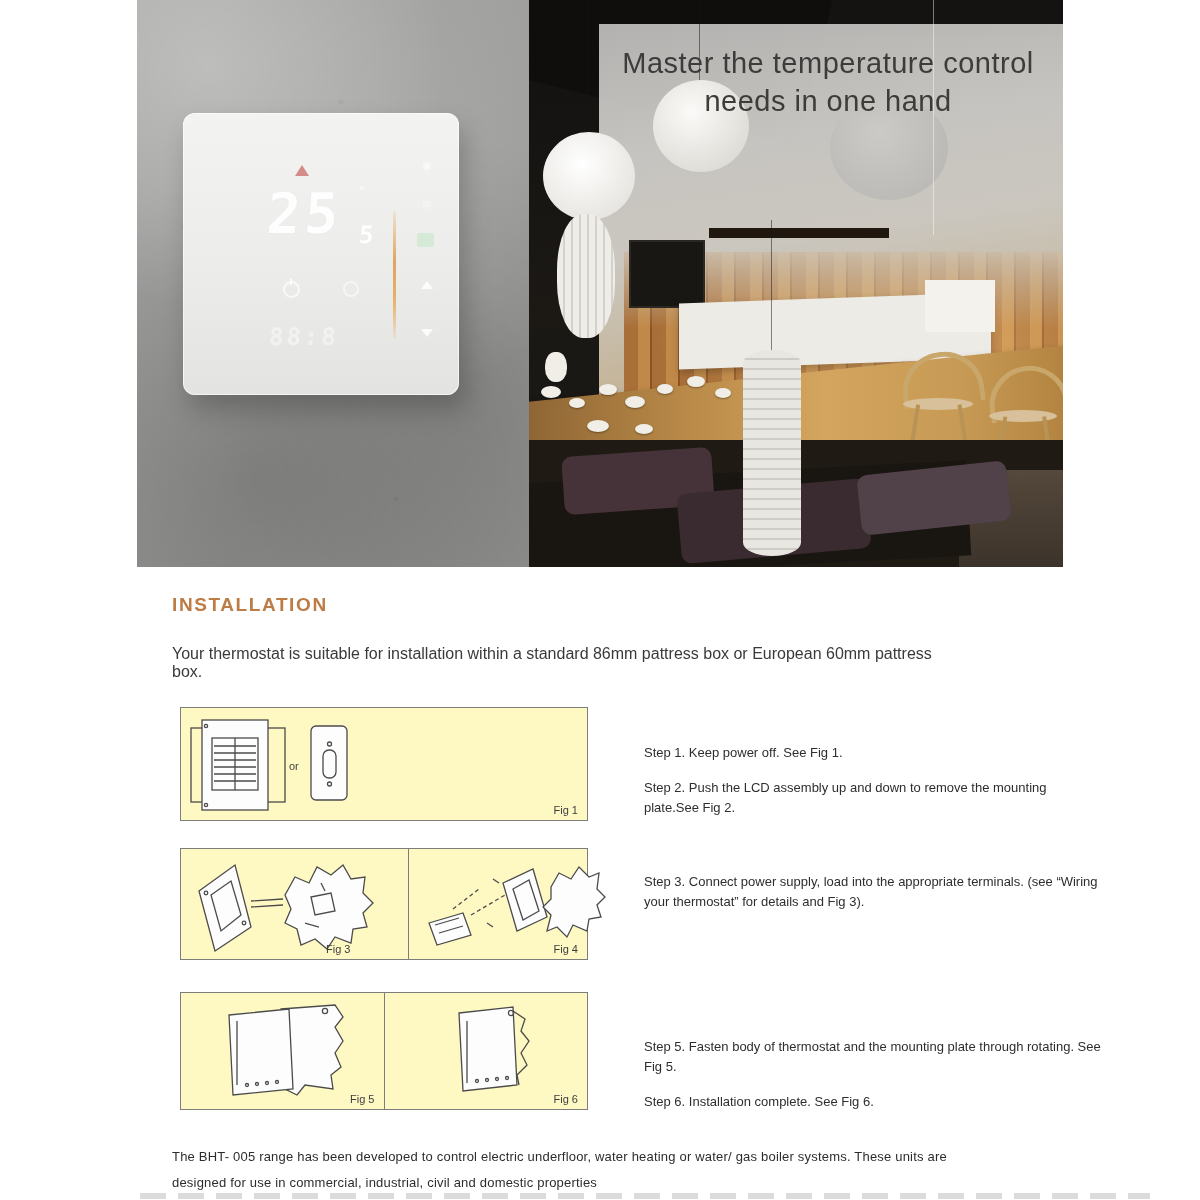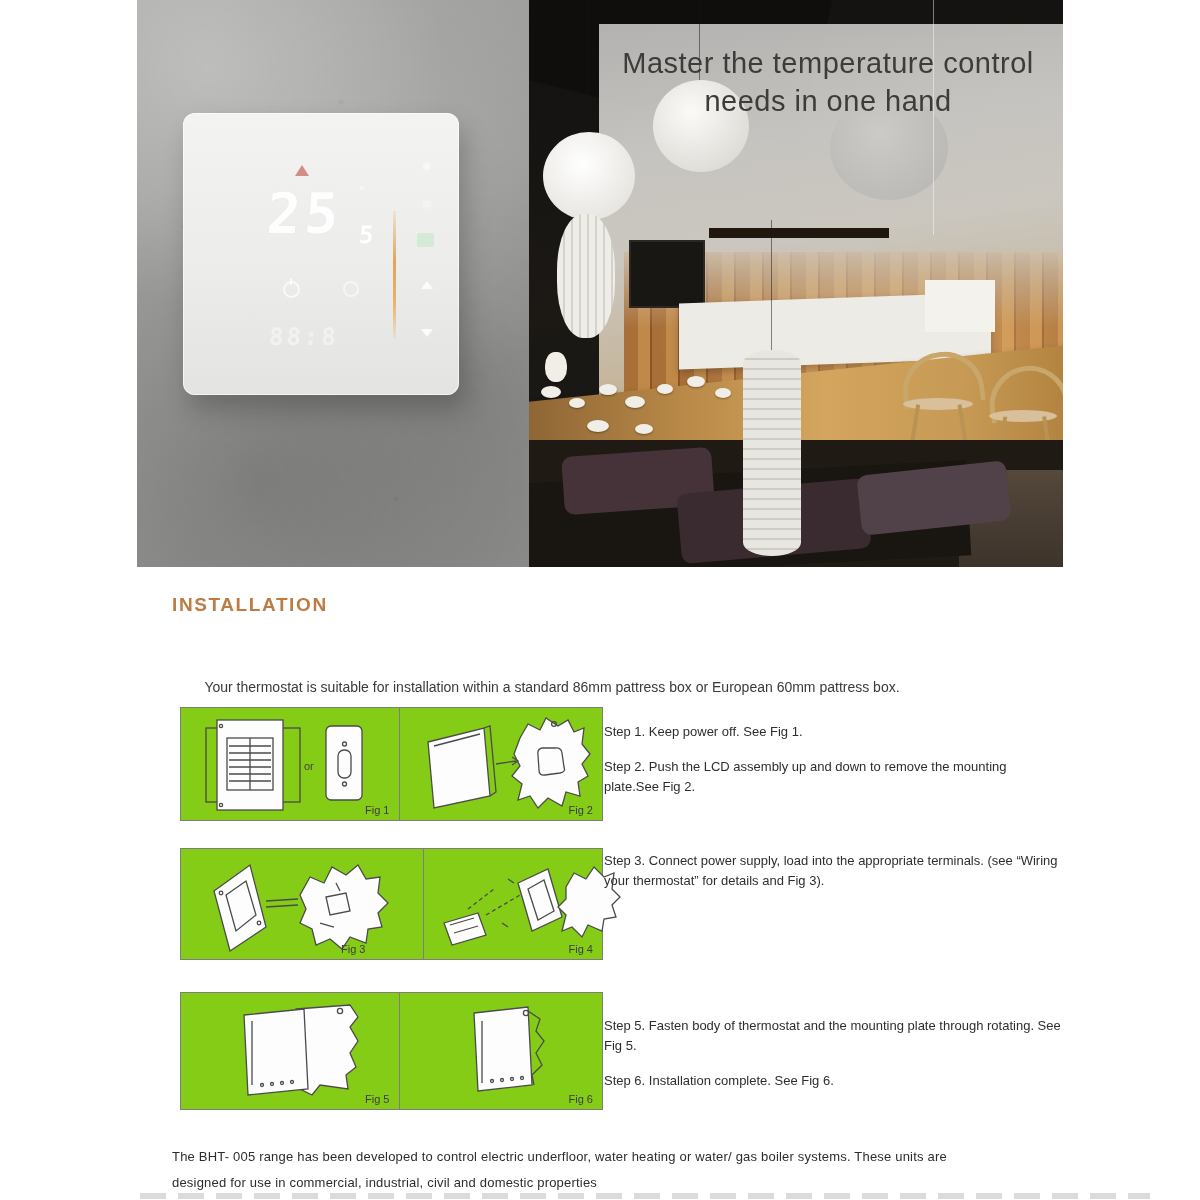--- a/index.html
+++ b/index.html
@@ -91,32 +91,32 @@
   .chair-leg{position:absolute;width:4px;background:#b99355;}
   .chair-seat{position:absolute;height:12px;border-radius:50%;background:#d8c19a;}
 
   
   .headline{position:absolute;right:12px;top:44px;width:446px;text-align:center;}
   .headline h1{margin:0;font-size:29px;line-height:1.32;font-weight:400;color:#3d3c3a;letter-spacing:.5px;}
   .headline .sub{margin-top:20px;font-size:13px;line-height:1.8;color:#343330;}
 
   
   .inst-title{position:absolute;left:172px;top:594px;font-size:19px;font-weight:600;letter-spacing:1.6px;color:#bd7c45;}
-  .inst-intro{position:absolute;left:172px;top:679px;width:760px;font-size:14px;color:#3a3a3a;text-align:center;}
-
-  .figrow{position:absolute;left:180px;width:406px;border:1px solid #7d7d7d;display:flex;background:#84cc16;padding-left:15px;}
+  .inst-intro{position:absolute;left:172px;top:645px;width:760px;font-size:16px;color:#3a3a3a;}
+
+  .figrow{position:absolute;left:180px;width:406px;border:1px solid #7d7d7d;display:flex;background:#fef9c3;}
   .figrow.r1{top:707px;height:112px;}
   .figrow.r2{top:848px;height:110px;gap:48px;}
   .figrow.r3{top:992px;height:116px;justify-content:flex-end;}
   .figcell{flex:1;position:relative;}
   .figcell + .figcell{border-left:1px solid #7d7d7d;}
   .figlabel{position:absolute;right:9px;bottom:4px;font-size:11px;color:#3d3d3d;}
   .figcell svg{position:absolute;left:4px;top:4px;}
 
-  .step{position:absolute;left:604px;width:460px;font-size:13px;line-height:1.55;color:#2e2e2e;}
+  .step{position:absolute;left:644px;width:460px;font-size:13px;line-height:1.55;color:#2e2e2e;margin-top:21px;}
   .s1{top:722px;} .s2{top:757px;} .s3{top:851px;} .s4{top:911px;} .s5{top:1016px;} .s6{top:1071px;}
 
   .footer-par{position:absolute;left:172px;top:1144px;width:830px;font-size:13px;line-height:2.0;
               letter-spacing:.2px;color:#2d2d2d;}
   .cutline{position:absolute;left:140px;top:1193px;width:1010px;height:6px;opacity:.35;
            background:repeating-linear-gradient(90deg,#9a9a9a 0 26px,transparent 26px 38px);}
 </style>
 </head>
 <body>
 
@@ -216,33 +216,20 @@
             <circle cx="21" cy="93" r="1.6"></circle>
           <rect x="126" y="14" width="36" height="74" rx="5" fill="#fdfdfd"></rect>
           <rect x="138" y="38" width="13" height="28" rx="6"></rect>
           <circle cx="144.5" cy="32" r="2"></circle>
             <circle cx="144.5" cy="72" r="2"></circle>
         </g>
         <text x="104" y="58" font-size="11" fill="#444">or</text>
       </svg>
       <div class="figlabel">Fig 1</div>
     </div>
-    <div class="figcell">
-      <svg width="196" height="102" viewBox="0 0 196 102">
-        <g fill="none" stroke="#4b4b4b" stroke-width="1.3">
-          <path d="M24,30 L80,16 L86,84 L30,96 Z" fill="#fdfdfd"></path>
-          <path d="M30,34 L76,22 M86,84 L92,80 L86,14 L80,16"></path>
-          <path d="M116,26 L124,12 L136,18 L142,6 L154,14 L164,8 L170,20 L180,16 L178,32 L186,42 L178,52 L184,64 L174,70 L176,84 L162,80 L158,94 L144,86 L134,96 L126,84 L114,88 L118,72 L108,64 L116,54 L110,42 Z" fill="#fdfdfd"></path>
-          <path d="M138,36 Q133,37 134,43 L135,58 Q135,64 141,63 L156,61 Q162,60 160,55 L158,41 Q157,35 151,36 Z"></path>
-          <circle cx="150" cy="12" r="2.4"></circle>
-          <path d="M92,52 L112,49 M108,45 L114,49 L108,53"></path>
-        </g>
-      </svg>
-      <div class="figlabel">Fig 2</div>
-    </div>
   </div>
 
   <div class="figrow r2">
     <div class="figcell">
       <svg width="196" height="102" viewBox="0 0 196 102">
         <g fill="none" stroke="#4b4b4b" stroke-width="1.3">
           <path d="M14,38 L50,12 L66,74 L30,98 Z" fill="#fdfdfd"></path>
           <path d="M26,42 L46,28 L56,62 L36,78 Z"></path>
           <circle cx="21" cy="40" r="1.8"></circle>
             <circle cx="59" cy="70" r="1.8"></circle>

